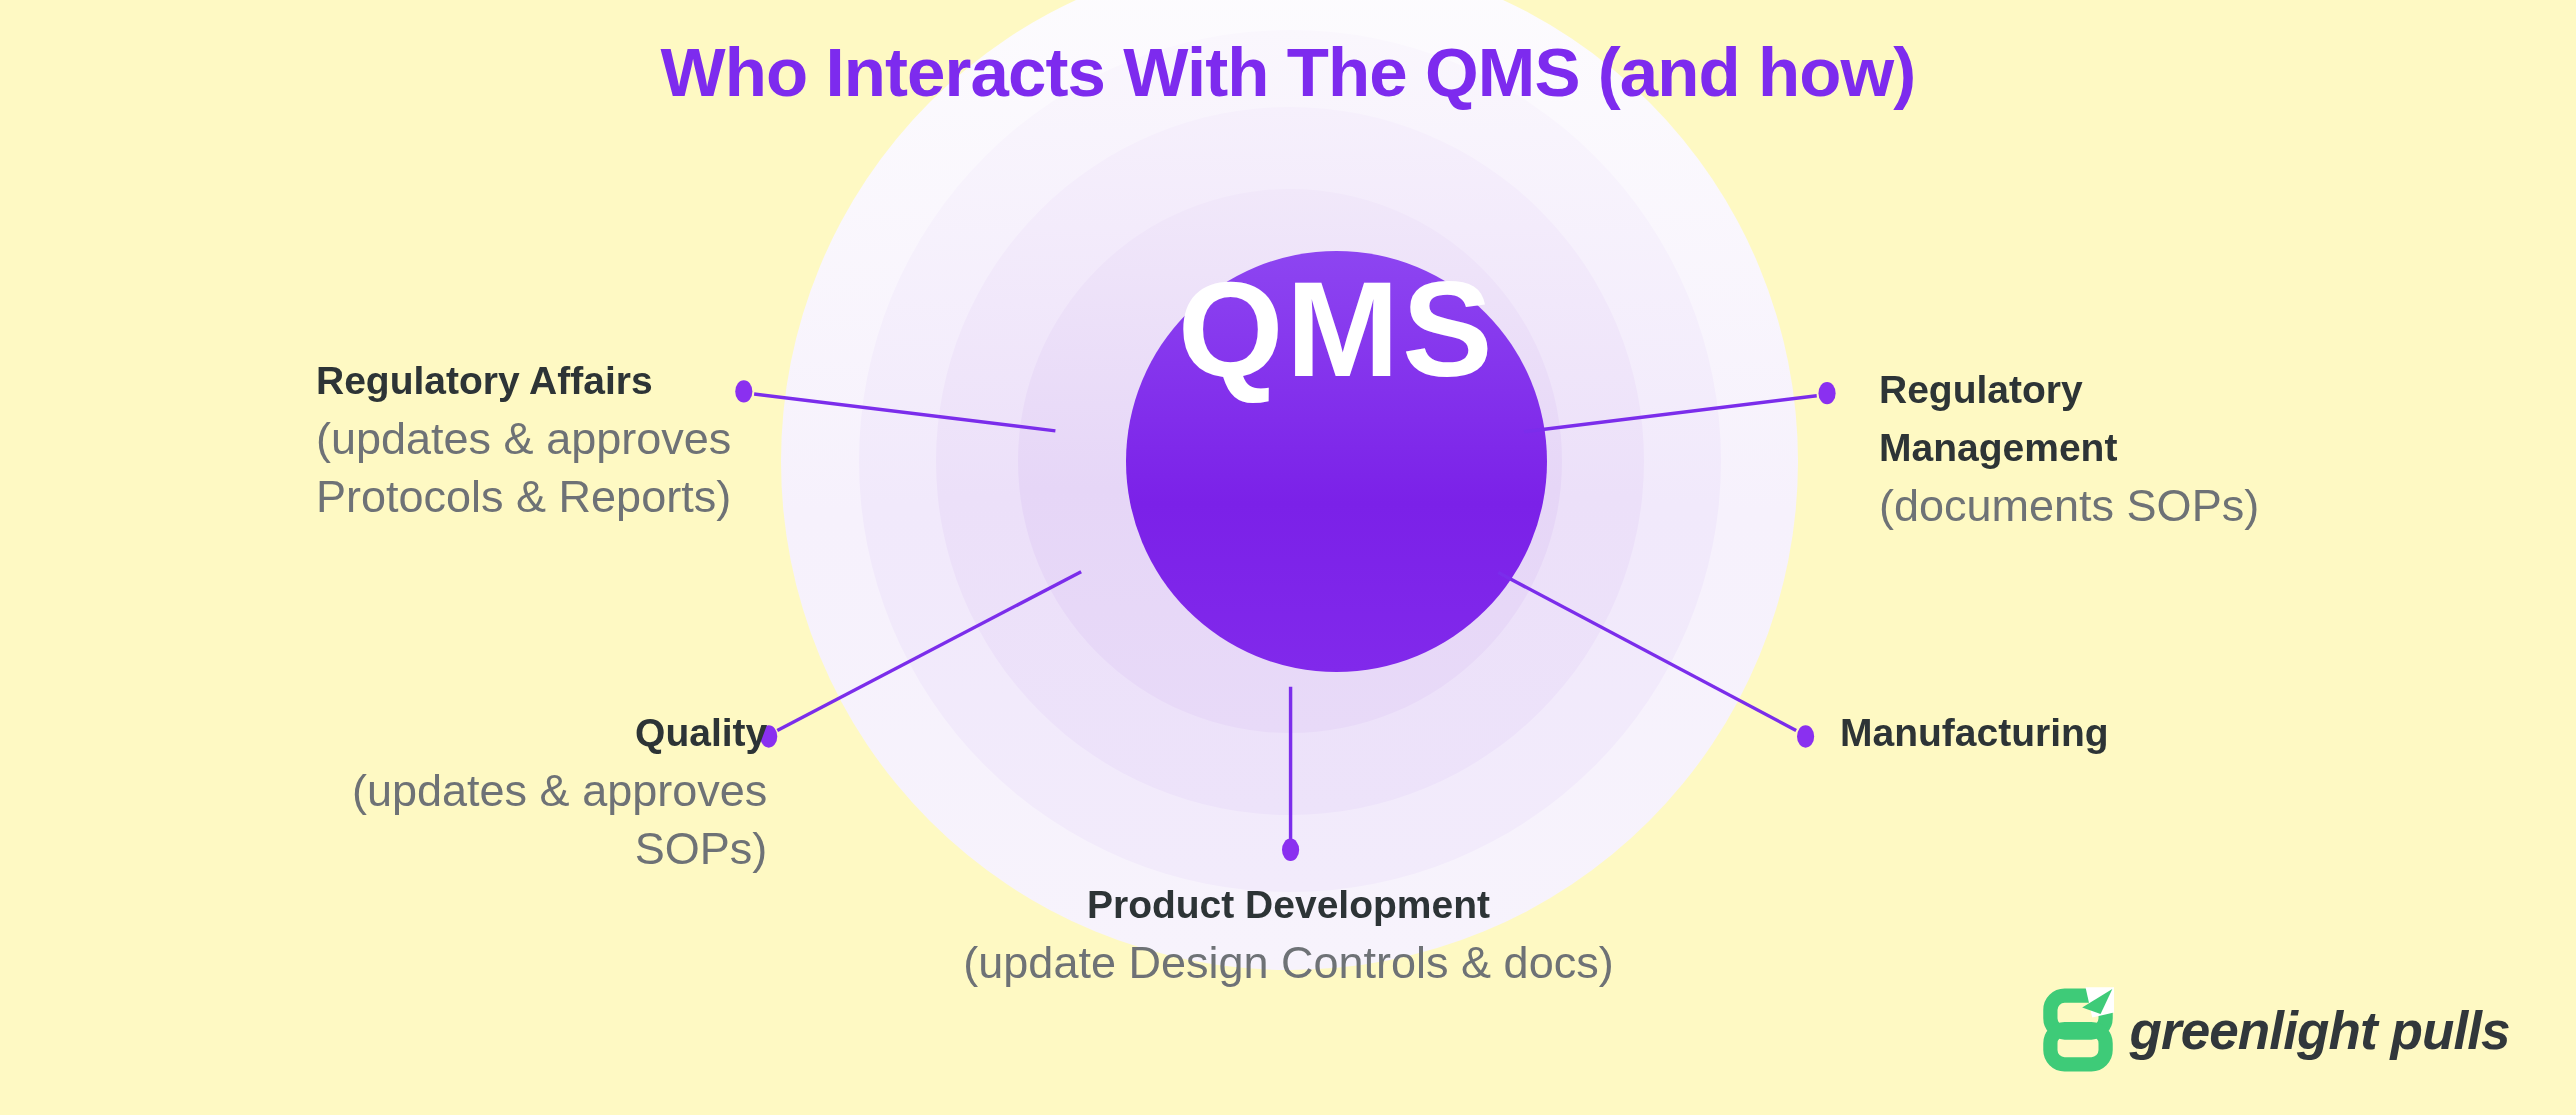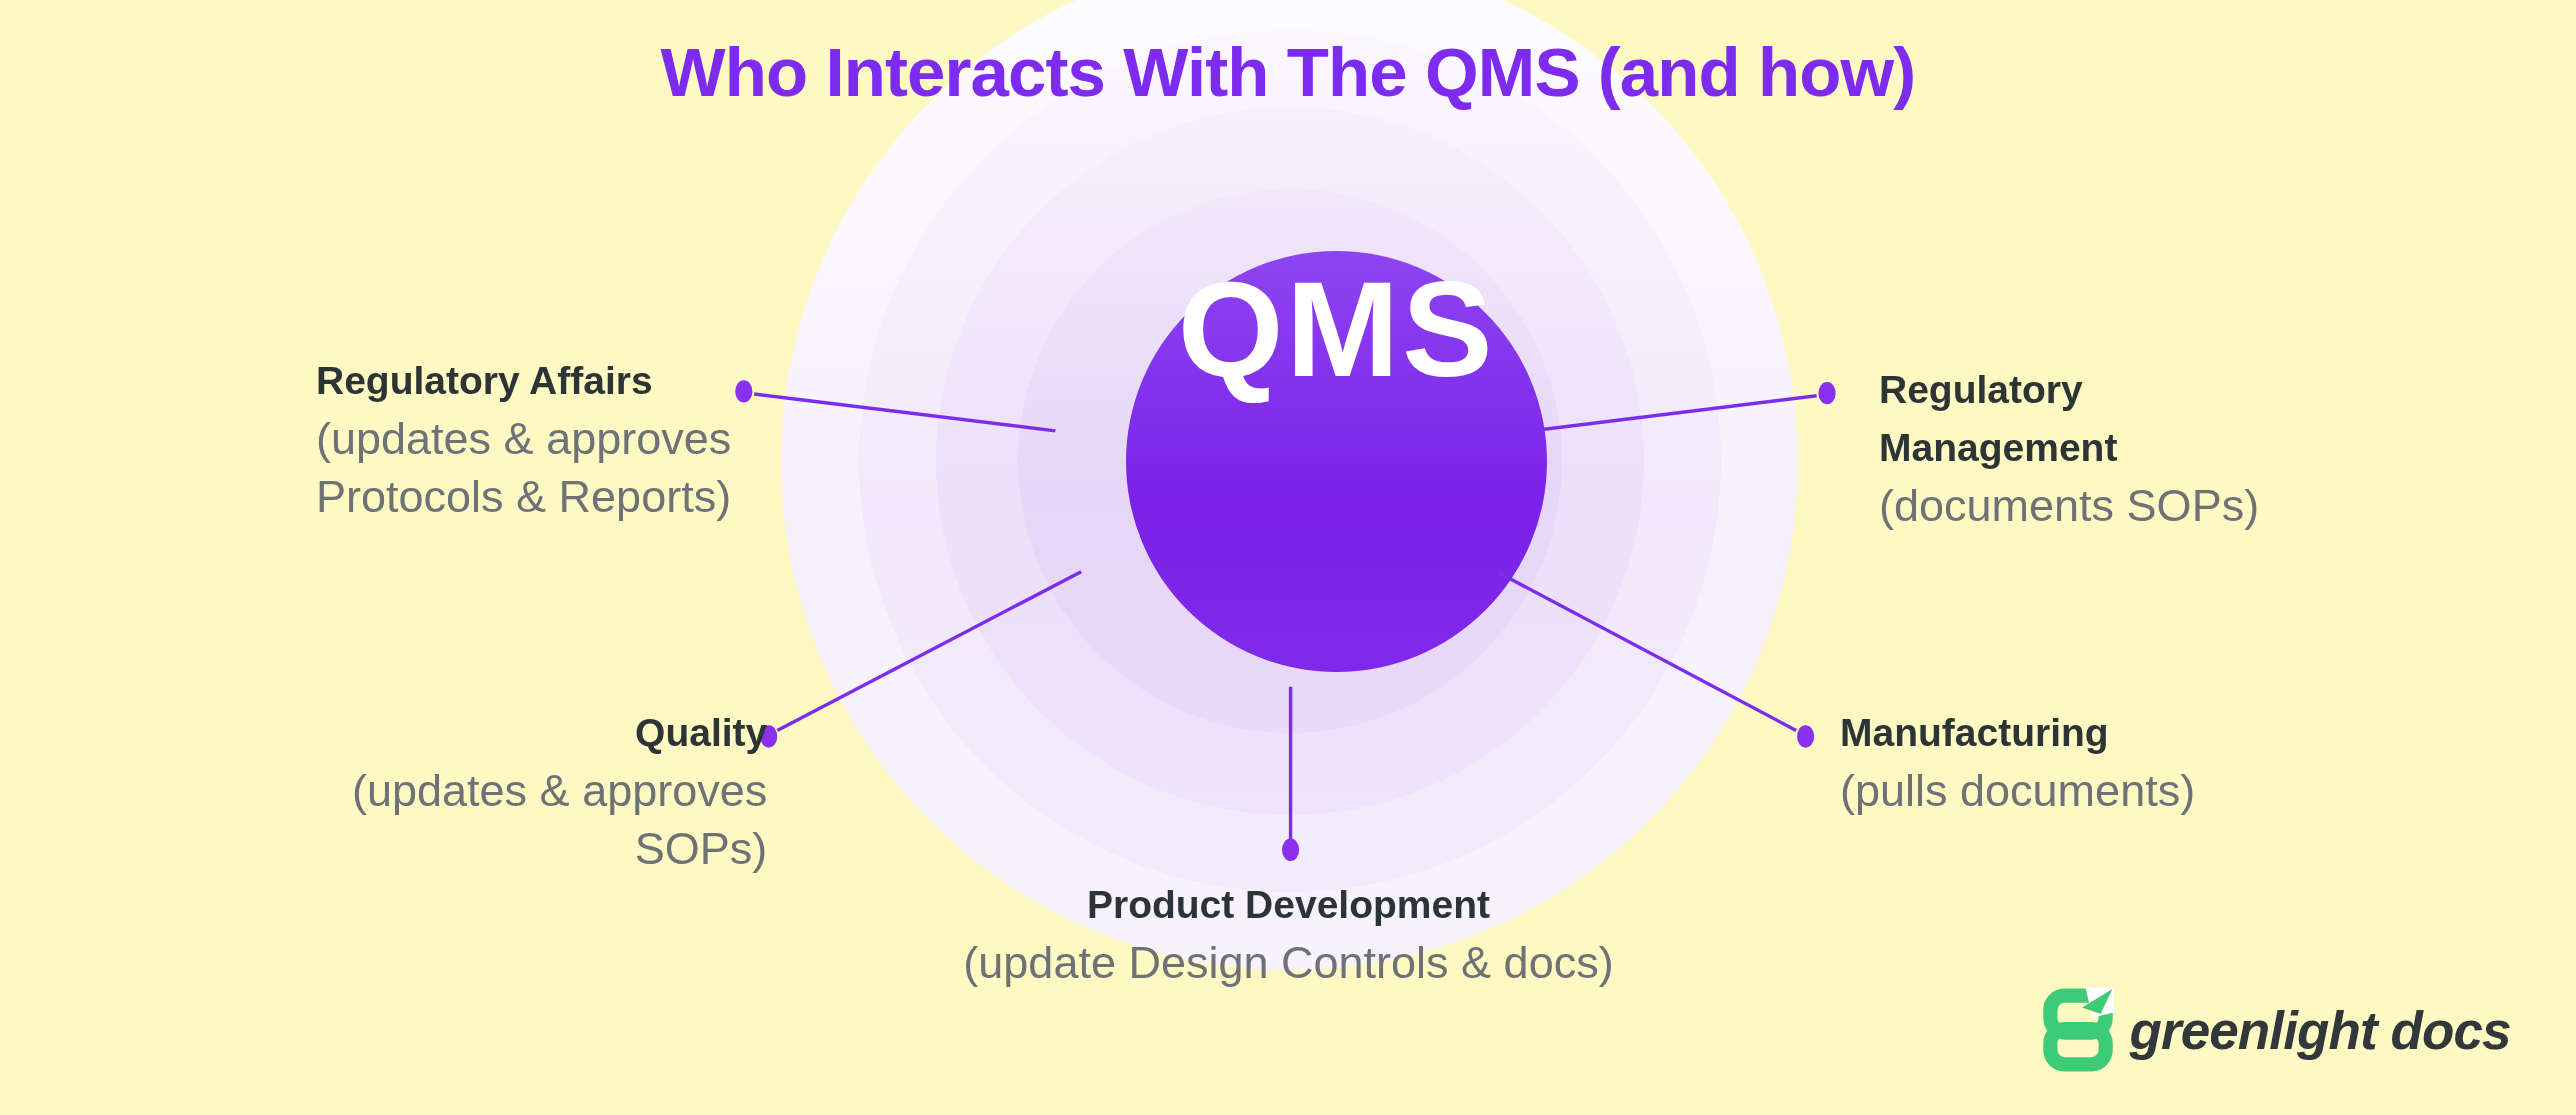--- a/index.html
+++ b/index.html
@@ -138,32 +138,31 @@
   </div>
 
   <div class="node node-q">
     <div class="node-name">Quality</div>
     <div class="node-desc">(updates &amp; approves</div>
     <div class="node-desc">SOPs)</div>
   </div>
 
   <div class="node node-m">
     <div class="node-name">Manufacturing</div>
-    <div class="node-desc">(pulls documents)</div>
   </div>
 
   <div class="node node-pd">
     <div class="node-name">Product Development</div>
     <div class="node-desc">(update Design Controls &amp; docs)</div>
   </div>
 
   <div class="logo">
     <svg class="logo-icon" viewBox="0 0 86 102" xmlns="http://www.w3.org/2000/svg">
       <rect x="10" y="10" width="66" height="44" rx="17" fill="none" stroke="#3ecb78" stroke-width="17"></rect>
       <rect x="10" y="50" width="66" height="42" rx="17" fill="none" stroke="#3ecb78" stroke-width="17"></rect>
       <polygon points="52,0 86,0 86,30 60,36" fill="#ffffff"></polygon>
       <polygon points="48,24 84,2 70,32" fill="#3ecb78"></polygon>
     </svg>
-    <span class="logo-text">greenlight docs</span>
+    <span class="logo-text">greenlight pulls</span>
   </div>
 
 </div>
 
 
 </body></html>

